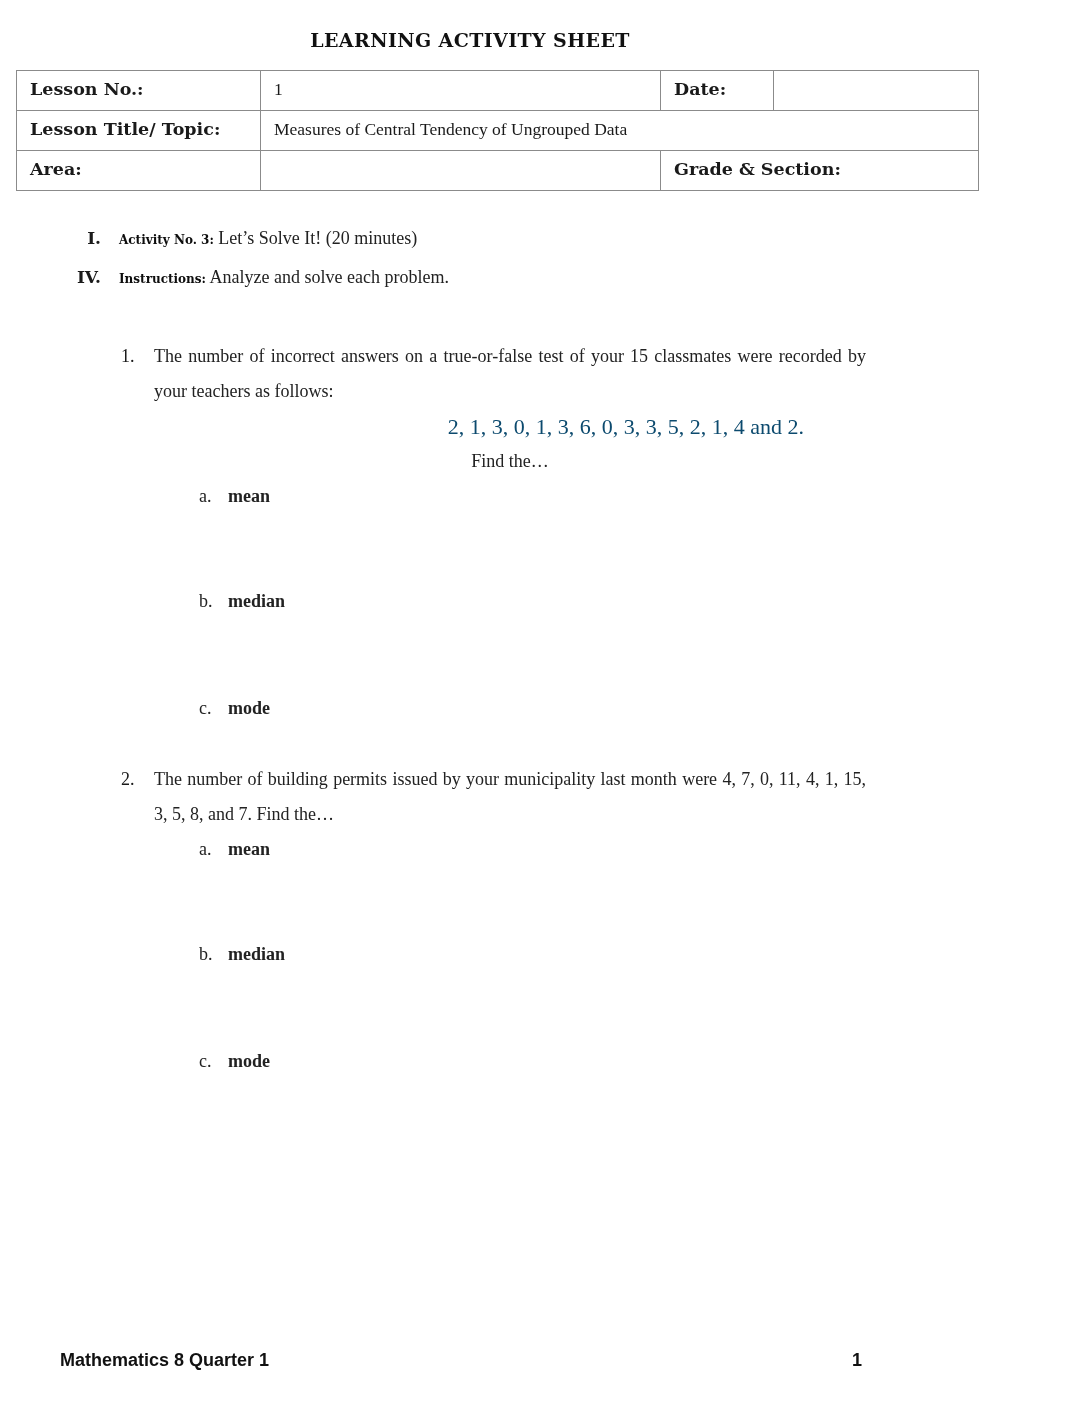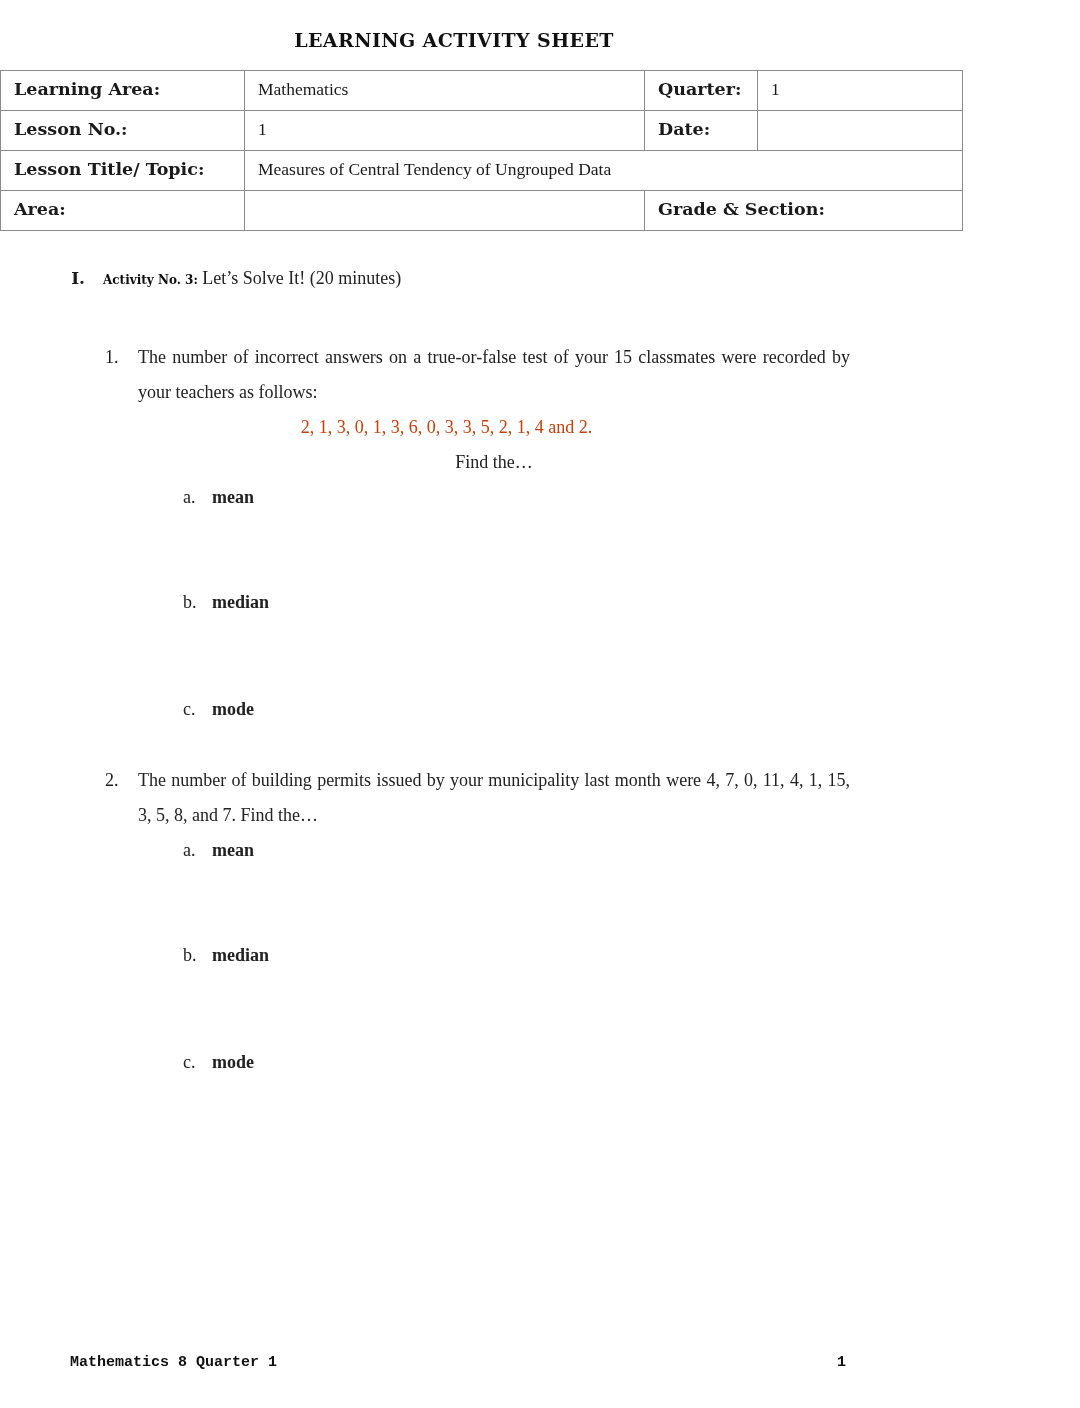--- a/index.html
+++ b/index.html
@@ -14,20 +14,21 @@
     color: #1a1a1a;
     position: relative;
     overflow: hidden;
   }
 
   .page {
     width: 908px;
     height: 1408px;
     position: relative;
     box-sizing: border-box;
+    margin-left: 16px;
   }
 
   
   .doc-title {
     text-align: center;
     font-family: "DejaVu Serif", "Liberation Serif", serif;
     font-weight: bold;
     font-size: 19px;
     letter-spacing: 0.4px;
     margin: 0;
@@ -130,24 +131,24 @@
   }
   .problem-text {
     flex: 1 1 auto;
     font-size: 18px;
     line-height: 35px;
     text-align: justify;
     text-justify: inter-word;
     color: #222;
   }
   .data-line {
-    text-align: center;
-    font-size: 18px;
-    line-height: 35px;
-    color: #c2410c;
+    text-align: right;
+    font-size: 22px;
+    line-height: 35px;
+    color: #0c4a6e;
     padding-right: 62px;
   }
   .find-line {
     font-size: 18px;
     line-height: 35px;
     padding-left: 33px;
     color: #222;
     text-align: center;
   }
   .sub-list {
@@ -168,54 +169,48 @@
   }
   .sub-label { flex: 1 1 auto; font-weight: bold; }
   .answer-gap-a { height: 70px; }
   .answer-gap-b { height: 72px; }
 
   .problem-gap { height: 36px; }
 
   
   .footer {
     position: absolute;
-    left: 70px;
+    left: 44px;
     right: 62px;
     bottom: 37px;
     display: flex;
     justify-content: space-between;
     align-items: baseline;
-    font-family: Liberation Mono, monospace;
-    font-weight: bold;
-    font-size: 15px;
+    font-family: Liberation Sans, sans-serif;
+    font-weight: bold;
+    font-size: 18px;
     color: #111;
   }
 </style>
 </head>
 <body>
 
 <div class="page">
 
   <h1 class="doc-title">LEARNING ACTIVITY SHEET</h1>
 
   <div class="info-table-wrap">
     <table class="info-table">
       <colgroup>
         <col style="width:244px">
         <col style="width:400px">
         <col style="width:113px">
         <col style="width:205px">
       </colgroup>
       <tbody>
-        <tr>
-          <td class="lbl">Learning Area:</td>
-          <td class="val">Mathematics</td>
-          <td class="lbl">Quarter:</td>
-          <td class="val">1</td>
-        </tr>
         <tr>
           <td class="lbl">Lesson No.:</td>
           <td class="val">1</td>
           <td class="lbl">Date:</td>
           <td class="val blank"></td>
         </tr>
         <tr>
           <td class="lbl">Lesson Title/ Topic:</td>
           <td class="val" colspan="3">Measures of Central Tendency of Ungrouped Data</td>
         </tr>
@@ -227,20 +222,24 @@
         </tr>
       </tbody>
     </table>
   </div>
 
   <ul class="roman-list">
     <li class="roman-item">
       <span class="roman-num">I.</span>
       <span class="roman-body"><b>Activity No. 3:</b><span> Let’s Solve It!  (20 minutes)</span></span>
     </li>
+    <li class="roman-item">
+      <span class="roman-num">IV.</span>
+      <span class="roman-body"><b>Instructions:</b><span> Analyze and solve each problem.</span></span>
+    </li>
   </ul>
 
   <div class="problems">
 
     <div class="problem">
       <div class="problem-head">
         <span class="problem-num">1.</span>
         <span class="problem-text">The number of incorrect answers on a true-or-false test of your 15 classmates were recorded by your teachers as follows:</span>
       </div>
       <div class="data-line">2, 1, 3, 0, 1, 3, 6, 0, 3, 3, 5, 2, 1, 4 and 2.</div>

